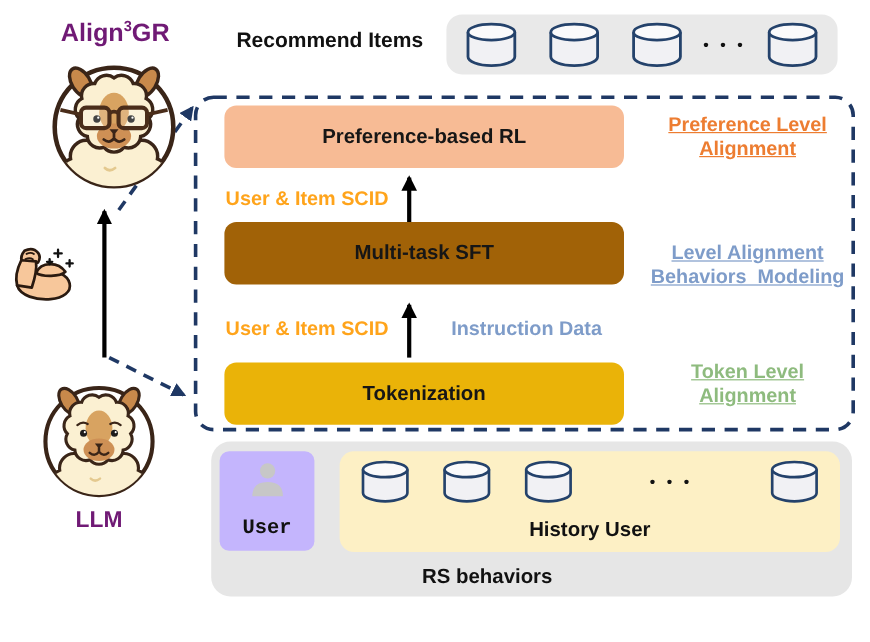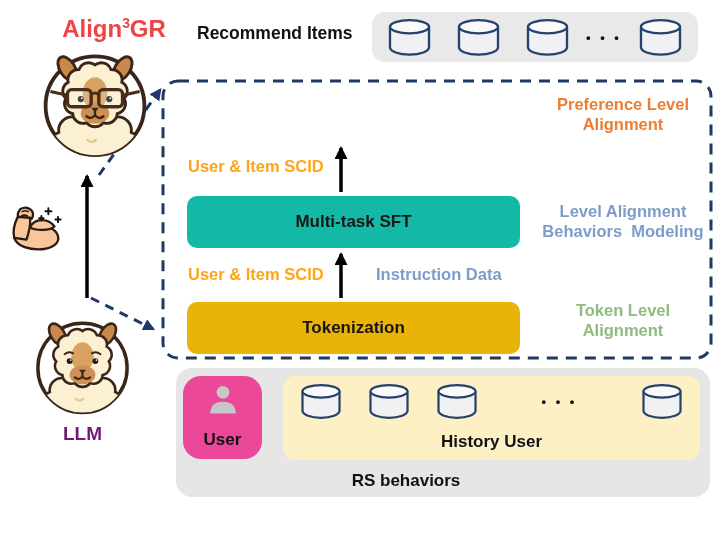--- a/index.html
+++ b/index.html
@@ -4,53 +4,53 @@
 <style>
   html,body{margin:0;padding:0;background:#fff;}
   #canvas{
     position:relative;width:725px;height:535px;background:#fff;overflow:hidden;
     font-family:"Liberation Sans", sans-serif;font-weight:bold;color:#161616;
   }
   .abs{position:absolute;}
   
   #overlay{left:0;top:0;width:725px;height:535px;pointer-events:none;}
   
-  #title{left:52px;top:15px;width:124px;text-align:center;font-size:24px;color:#ef4444;}
+  #title{left:34px;top:15px;width:124px;text-align:center;font-size:21px;color:#701a75;}
   #title sup{font-size:0.58em;}
   #llama-top{left:38px;top:45px;width:114px;height:114px;}
   #llama-bottom{left:31px;top:313px;width:103px;height:103px;}
   #llm-label{left:31px;top:423px;width:103px;text-align:center;font-size:19px;color:#701a75;}
   #muscle{left:9px;top:204px;width:56px;height:52px;}
   
   #rec-label{left:197px;top:23px;font-size:17.5px;color:#111;}
   #rec-strip{left:372px;top:12px;width:326px;height:50px;background:#E9E9E9;border-radius:13px;
     display:flex;align-items:center;justify-content:space-between;padding:0 15px;box-sizing:border-box;}
   .cyl-group{display:flex;align-items:center;gap:24px;}
   .cyl{width:45px;height:39px;display:block;}
   .cyl-sm .cyl{width:44px;height:37px;}
   .dots{font-size:13px;letter-spacing:3px;color:#111;white-space:nowrap;}
   
   .stage{left:187px;width:333px;height:52px;border-radius:10px;display:flex;align-items:center;
     justify-content:center;font-size:17px;color:#161616;}
   #stage-rl{top:88px;background:#F7BB95;}
-  #stage-sft{top:196px;background:#14b8a6;}
+  #stage-sft{top:185px;background:#a16207;}
   #stage-token{top:302px;background:#eab308;}
   .side-label{left:534px;width:178px;text-align:center;font-size:16.5px;line-height:20px;}
-  .side-label div{white-space:pre;}
+  .side-label div{white-space:pre;text-decoration:underline;}
   #side-rl{top:94px;color:#ED7D31;}
   #side-sft{top:201px;color:#7E9CC9;}
   #side-token{top:300px;color:#8EBB7E;}
   .flow-left{left:188px;top:0;font-size:16.5px;white-space:nowrap;}
   .flow-right{left:360px;top:0;font-size:16.5px;white-space:nowrap;}
   #row1-left,#row2-left{color:#FFA41B;}
   #row1-left{top:157px;}  #row1-right{top:157px;color:#EF833C;}
   #row2-left{top:265px;}  #row2-right{top:265px;color:#7E9CC9;margin-left:16px;}
   
   #rs-box{left:176px;top:368px;width:534px;height:129px;background:#E6E6E6;border-radius:16px;}
-  #user-box{left:183px;top:376px;width:79px;height:83px;background:#ec4899;border-radius:18px;}
+  #user-box{left:183px;top:376px;width:79px;height:83px;background:#c4b5fd;border-radius:8px;font-family:Liberation Mono, monospace;}
   #user-icon{left:50%;top:7px;transform:translateX(-50%);width:34px;height:34px;}
   #user-label{left:0;bottom:9px;width:100%;text-align:center;font-size:17px;color:#111;position:absolute;}
   #history-box{left:283px;top:376px;width:417px;height:84px;background:#FDF0C5;border-radius:12px;}
   #history-row{left:0;top:7px;width:100%;display:flex;align-items:center;justify-content:space-between;
     padding:0 16px;box-sizing:border-box;}
   #history-label{left:0;bottom:8px;width:100%;text-align:center;font-size:17px;color:#111;position:absolute;}
   #rs-label{left:176px;top:471px;width:460px;text-align:center;font-size:17px;color:#111;}
 </style>
 </head>
 <body>
@@ -129,20 +129,21 @@
       </div>
     <div class="dots">• • •</div>
     <div class="cyl-group">
         <svg class="cyl" viewBox="0 0 46 40">
           <path d="M3 9 V30 A20 7.6 0 0 0 43 30 V9" fill="#F1F1F4" stroke="#24426B" stroke-width="2.4"></path>
           <ellipse cx="23" cy="9" rx="20" ry="6.8" fill="#FAFAFB" stroke="#24426B" stroke-width="2.4"></ellipse>
         </svg>
       </div>
   </div>
 
+  <div id="stage-rl" class="abs stage">Preference-based RL</div>
   <div id="stage-sft" class="abs stage">Multi-task SFT</div>
   <div id="stage-token" class="abs stage">Tokenization</div>
 
   <div id="side-rl" class="abs side-label">
     <div>Preference Level</div>
     <div>Alignment</div>
   </div>
   <div id="side-sft" class="abs side-label">
     <div>Level Alignment</div>
     <div>Behaviors  Modeling</div>

